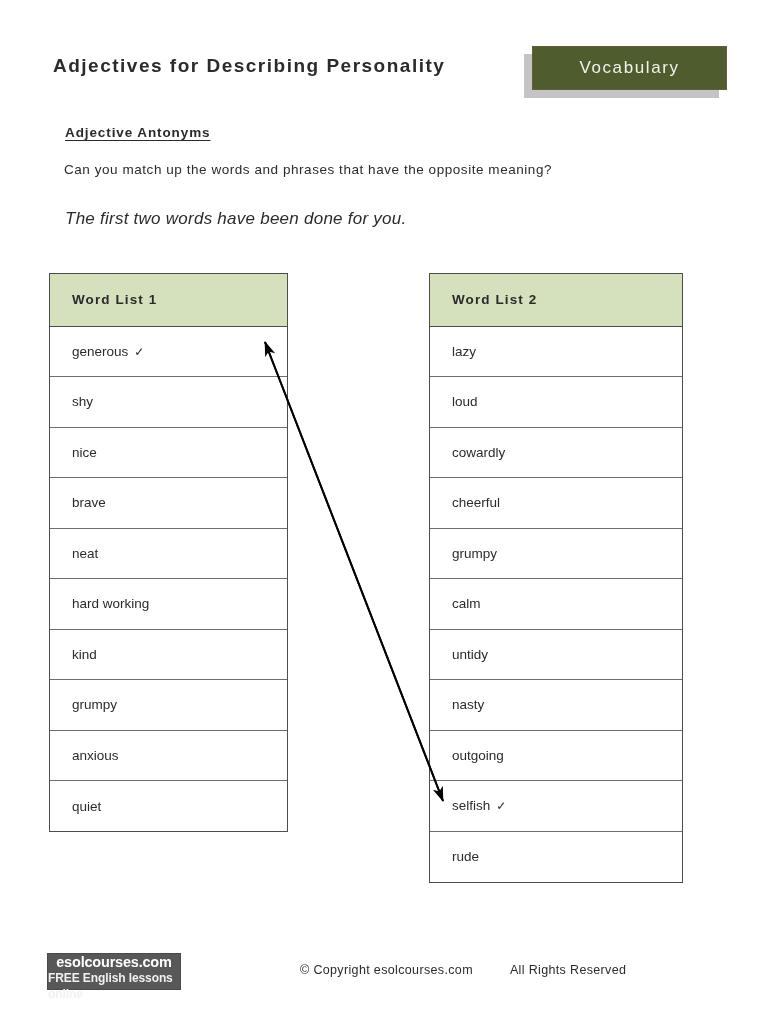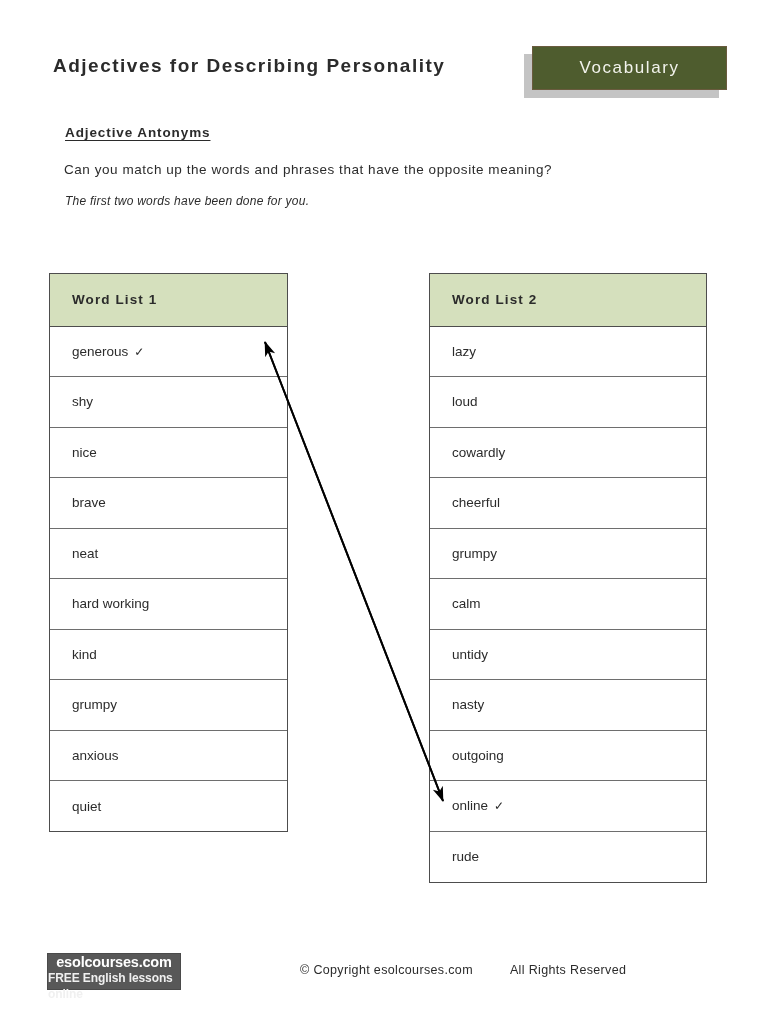--- a/index.html
+++ b/index.html
@@ -87,38 +87,38 @@
     left: 64px;
     top: 162px;
     font-size: 13.5px;
     letter-spacing: 0.55px;
     color: #2b2b2b;
     white-space: nowrap;
   }
   .instruction-italic {
     position: absolute;
     left: 65px;
-    top: 194px;
-    font-size: 12px;
+    top: 209px;
+    font-size: 17px;
     font-style: italic;
     letter-spacing: 0.25px;
     color: #2b2b2b;
     white-space: nowrap;
   }
 
   
   .word-table {
     position: absolute;
     top: 273px;
     border: 1.5px solid #4d4d4d;
     border-collapse: collapse;
     background: #ffffff;
   }
   #table-1 { left: 49px; width: 239px; }
-  #table-2 { left: 429px; width: 278px; }
+  #table-2 { left: 429px; width: 254px; }
 
   .word-table table {
     width: 100%;
     border-collapse: collapse;
     table-layout: fixed;
   }
   .word-table th,
   .word-table td {
     text-align: left;
     padding: 0 0 0 22px;
@@ -284,21 +284,21 @@
           <tr>
             <td><span>untidy</span></td>
           </tr>
           <tr>
             <td><span>nasty</span></td>
           </tr>
           <tr>
             <td><span>outgoing</span></td>
           </tr>
           <tr>
-            <td><span>online</span><span class="check">✓</span></td>
+            <td><span>selfish</span><span class="check">✓</span></td>
           </tr>
           <tr>
             <td><span>rude</span></td>
           </tr>
         </tbody>
     </table>
   </div>
 
   <svg class="arrow-layer" viewBox="0 0 768 1024" width="768" height="1024">
     <defs>

